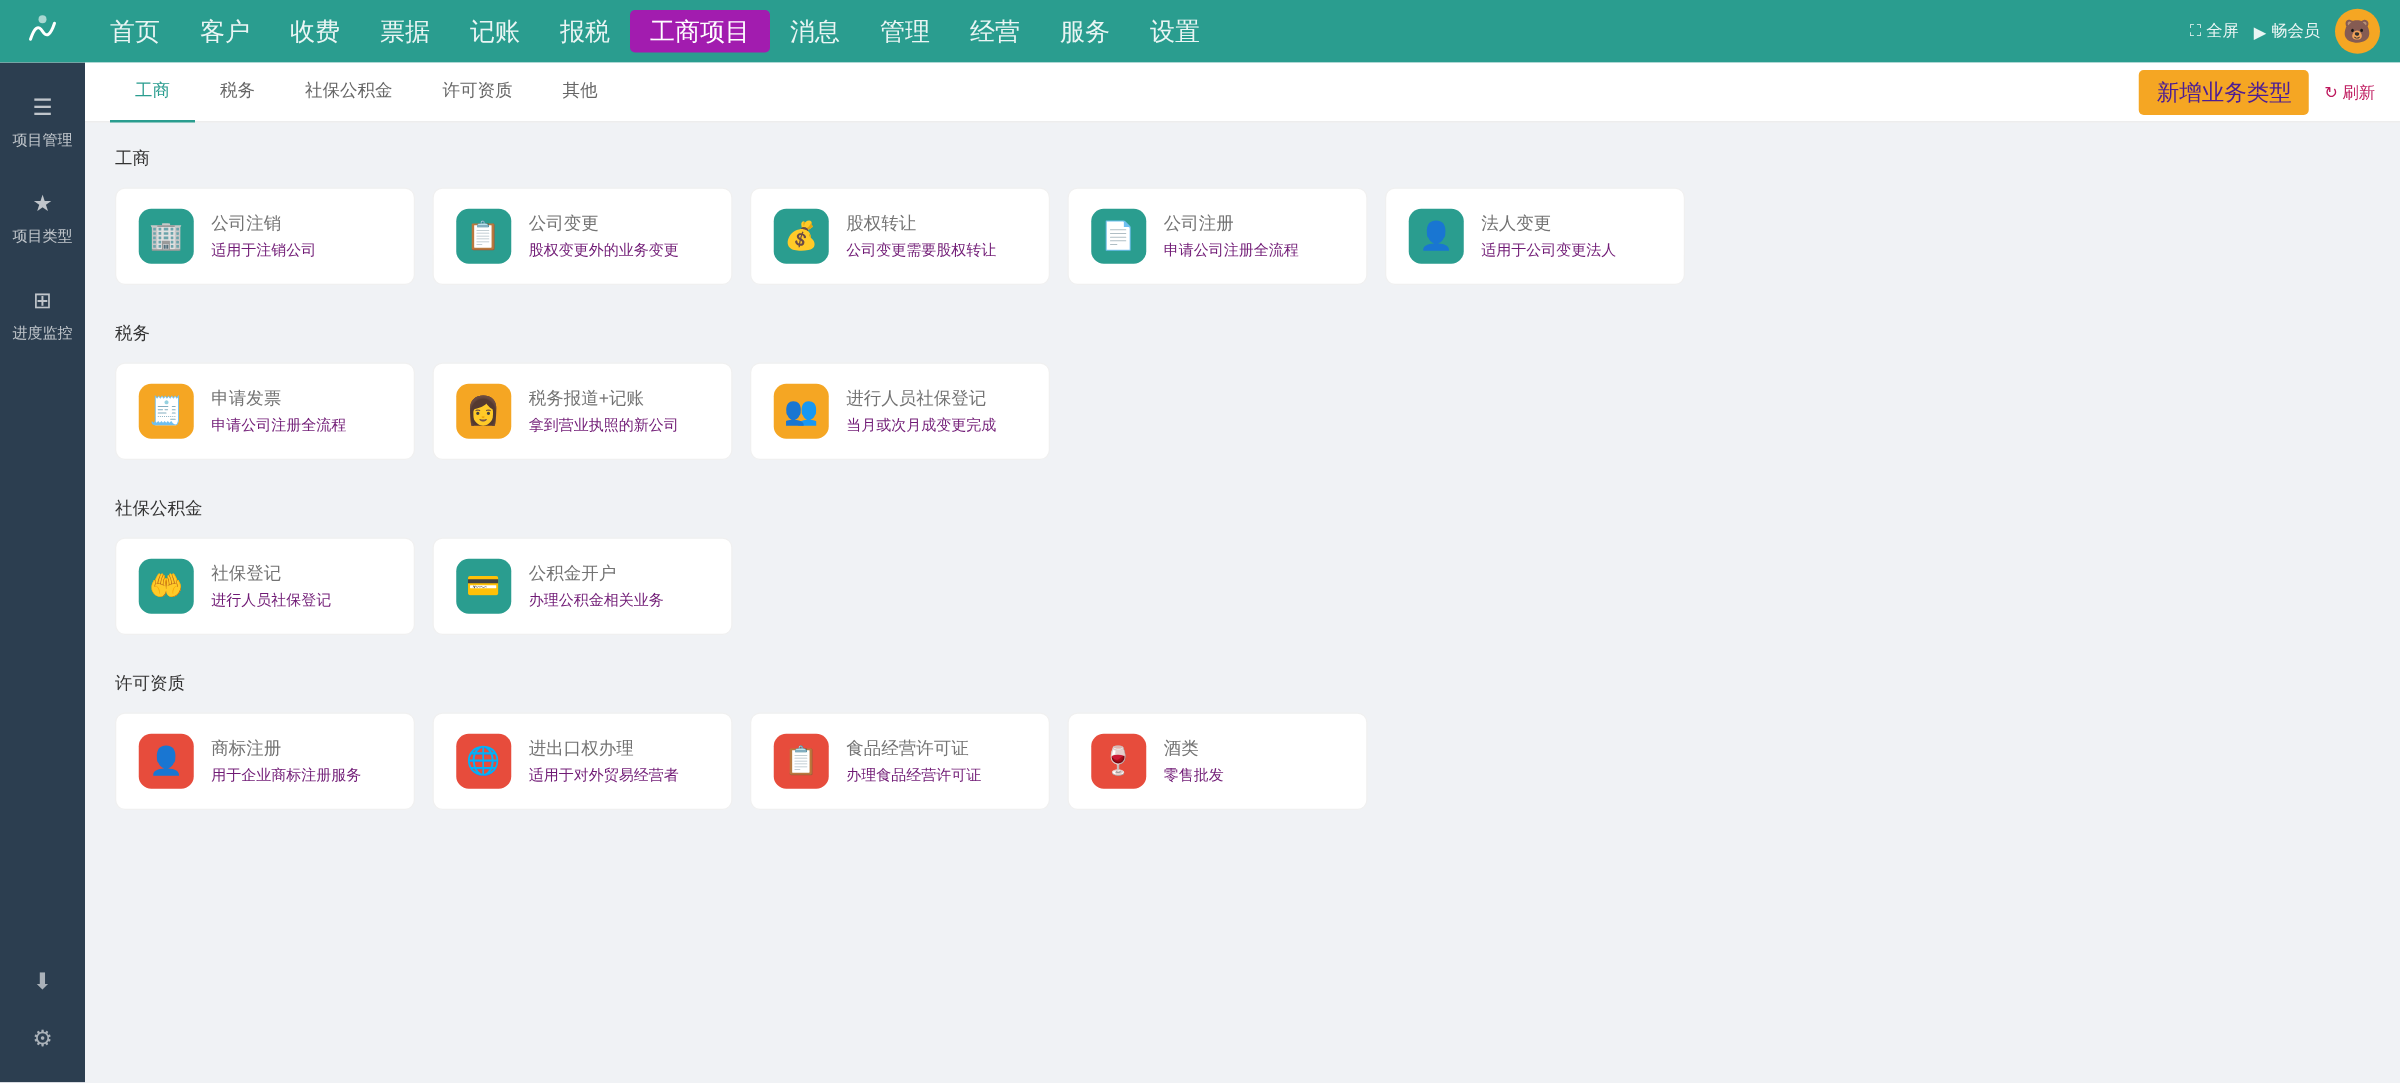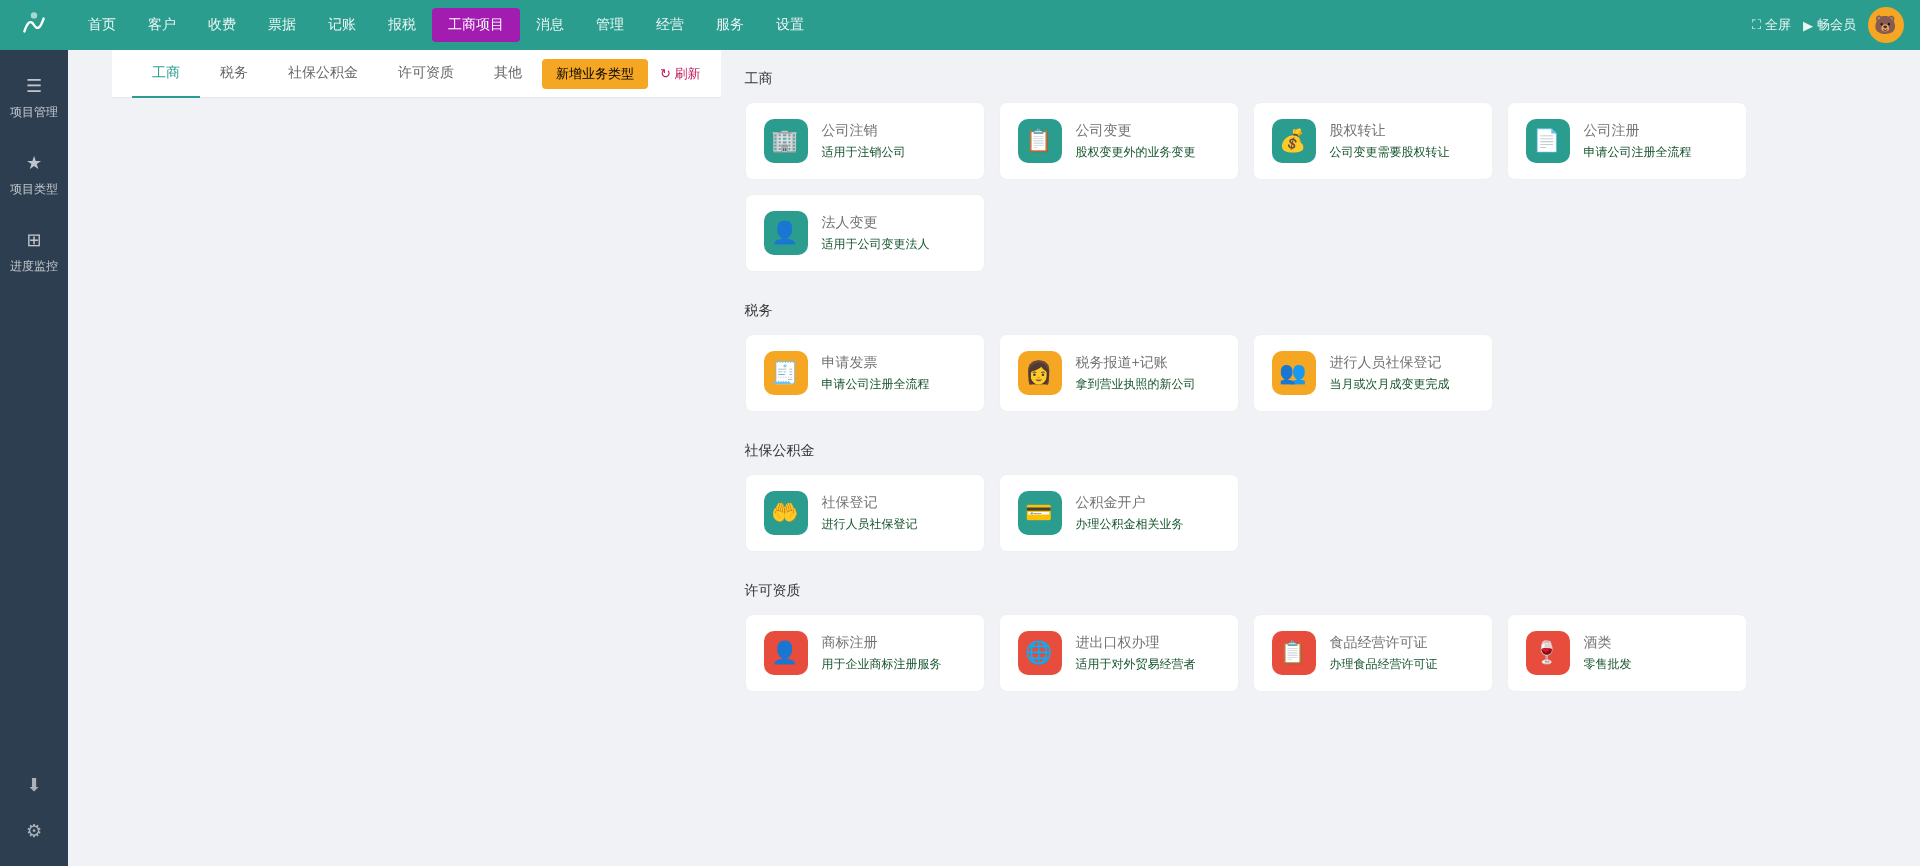--- a/index.html
+++ b/index.html
@@ -18,21 +18,21 @@
       width: 36px; height: 36px;
       margin-right: 20px;
       display: flex; align-items: center; justify-content: center;
     }
     .top-nav-logo svg { width: 32px; height: 32px; }
     .top-nav-menu {
       display: flex; align-items: center; gap: 0; flex: 1;
     }
     .top-nav-item {
       color: rgba(255,255,255,0.9);
-      font-size: 14px;
+      font-size: 20px;
       padding: 0 16px;
       height: 34px;
       display: flex; align-items: center;
       cursor: pointer;
       white-space: nowrap;
     }
     .top-nav-item.active {
       background: #a21caf;
       color: white;
       border-radius: 4px;
@@ -100,24 +100,23 @@
       padding: 12px 8px;
       color: rgba(255,255,255,0.6);
       font-size: 18px;
       cursor: pointer;
     }
 
     
     .content-area {
       flex: 1;
       display: flex;
-      flex-direction: row;
+      flex-direction: column;
       overflow: hidden;
       background: #f0f2f5;
-      margin-left: 44px;
     }
 
     
     .tab-bar {
       background: white;
       display: flex;
       align-items: center;
       padding: 0 20px;
       border-bottom: 1px solid #e8e8e8;
       height: 48px;
@@ -139,25 +138,25 @@
       border-bottom: 2px solid #2a9d8f;
     }
     .tab-actions {
       margin-left: auto;
       display: flex;
       align-items: center;
       gap: 12px;
     }
     .btn-new-type {
       background: #f5a623;
-      color: #000000;
+      color: #4c1d95;
       border: none;
       padding: 6px 14px;
       border-radius: 4px;
-      font-size: 13px;
+      font-size: 18px;
       cursor: pointer;
     }
     .btn-refresh {
       color: #be185d;
       font-size: 13px;
       cursor: pointer;
       display: flex;
       align-items: center;
       gap: 4px;
       background: none;
@@ -211,21 +210,21 @@
     .card-icon.red { background: #e74c3c; }
     .card-info {}
     .card-title {
       font-size: 14px;
       color: #737373;
       font-weight: 500;
       margin-bottom: 4px;
     }
     .card-desc {
       font-size: 12px;
-      color: #14532d;
+      color: #701a75;
     }
 
     
     .scrollable-content::-webkit-scrollbar { width: 8px; }
     .scrollable-content::-webkit-scrollbar-track { background: #f0f0f0; }
     .scrollable-content::-webkit-scrollbar-thumb { background: #ccc; border-radius: 4px; }
   </style>
 </head>
 <body>
 

